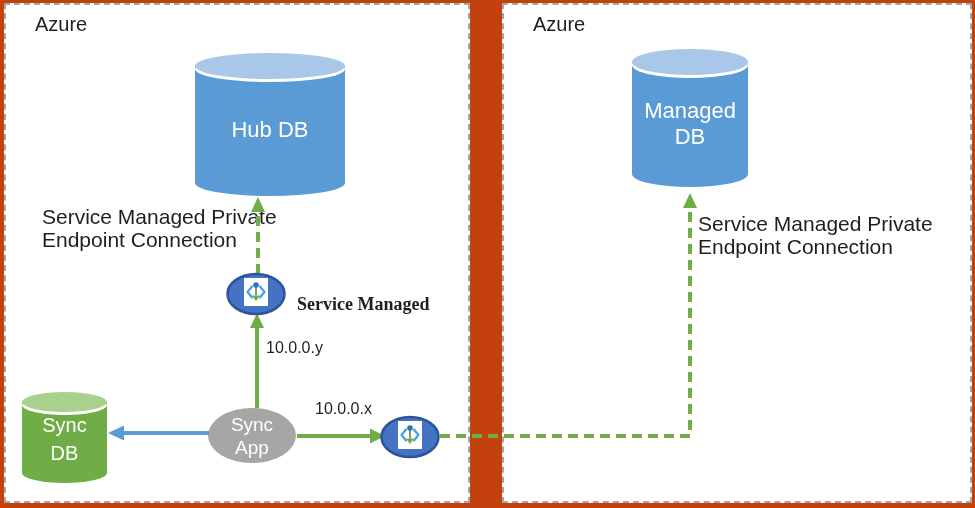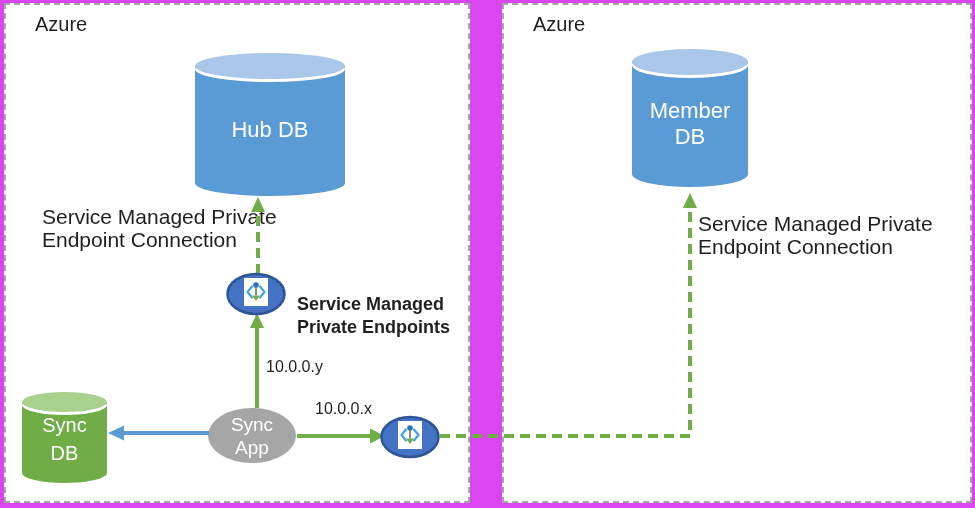--- a/index.html
+++ b/index.html
@@ -5,21 +5,21 @@
   :root{
     --box-border:#a6a6a6; --ink:#1f1f1f;
     --db-blue:#5b9bd5; --db-blue-top:#a9c7e9;
     --db-green:#70ad47; --db-green-top:#a9d18e;
     --app-gray:#a6a6a6;
     --endpoint-fill:#4472c4; --endpoint-border:#2f5496;
     --arrow-green:#70ad47; --arrow-blue:#5b9bd5;
     --icon-bracket-blue:#45a2e0; --icon-dot-blue:#2e75b6; --icon-stick-gray:#7f7f7f;
   }
   html,body{margin:0;padding:0;background:#fff;}
-  .canvas{position:relative;width:975px;height:508px;background:#d946ef;overflow:hidden;
+  .canvas{position:relative;width:975px;height:508px;background:#c2410c;overflow:hidden;
           font-family:"Liberation Sans",sans-serif;color:var(--ink,#1f1f1f);}
   .azure-box{position:absolute;border:2px dashed var(--box-border,#a6a6a6);box-sizing:border-box;background:#fff;}
   .azure-box.left{left:4px;top:3px;width:466px;height:500px;}
   .azure-box.right{left:502px;top:3px;width:470px;height:500px;}
   .azure-title{position:absolute;left:29px;top:8px;font-size:20px;white-space:nowrap;}
 
   .cyl{position:absolute;}
   .cyl-body{position:absolute;left:0;right:0;bottom:0;}
   .cyl-top{position:absolute;left:0;right:0;top:0;border-radius:50%;box-shadow:0 3px 0 #fff;}
   .cyl.blue .cyl-body{background:var(--db-blue,#5b9bd5);}
@@ -39,23 +39,23 @@
   .cyl.syncdb{left:22px;top:392px;width:85px;height:91px;}
   .cyl.syncdb .cyl-label{font-size:20px;line-height:28px;padding-top:2px;}
 
   .app-ellipse{position:absolute;left:208px;top:408px;width:88px;height:55px;border-radius:50%;
                background:var(--app-gray,#a6a6a6);display:flex;flex-direction:column;align-items:center;
                justify-content:center;color:#fff;font-size:19px;line-height:23px;white-space:nowrap;}
 
   .note{position:absolute;font-size:21px;line-height:23px;white-space:nowrap;}
   .note.conn-left{left:42px;top:205px;}
   .note.conn-right{left:698px;top:212px;}
-  .note.bold-endpoints{left:297px;top:293px;font-size:18px;font-weight:bold;}
+  .note.bold-endpoints{left:297px;top:293px;font-size:18px;font-weight:bold;font-family:Liberation Serif, serif;}
   .note.ip{font-size:16px;}
-  .note.ip-y{left:266px;top:355px;}
+  .note.ip-y{left:266px;top:336px;}
   .note.ip-x{left:315px;top:397px;}
   .note span{display:block;}
 
   svg.overlay{position:absolute;left:0;top:0;pointer-events:none;}
   .stroke-g{stroke:var(--arrow-green,#70ad47);stroke-width:4;fill:none;}
   .stroke-g.dash{stroke-dasharray:10 6;}
   .fill-g{fill:var(--arrow-green,#70ad47);}
   .stroke-b{stroke:var(--arrow-blue,#5b9bd5);stroke-width:4;fill:none;}
   .fill-b{fill:var(--arrow-blue,#5b9bd5);}
   .pe-ellipse{fill:var(--endpoint-fill,#4472c4);stroke:var(--endpoint-border,#2f5496);stroke-width:2.5;}
@@ -80,21 +80,21 @@
   <div class="cyl blue big hub">
     <div class="cyl-body"></div>
     <div class="cyl-top"></div>
     <div class="cyl-label">Hub DB</div>
   </div>
 
   <div class="cyl blue big member">
     <div class="cyl-body"></div>
     <div class="cyl-top"></div>
     <div class="cyl-label">
-      <span>Member</span>
+      <span>Managed</span>
       <span>DB</span>
     </div>
   </div>
 
   <div class="cyl green small syncdb">
     <div class="cyl-body"></div>
     <div class="cyl-top"></div>
     <div class="cyl-label">
       <span>Sync</span>
       <span>DB</span>
@@ -105,21 +105,20 @@
     <span>Sync</span>
     <span>App</span>
   </div>
 
   <div class="note conn-left">
     <span>Service Managed Private</span>
     <span>Endpoint Connection</span>
   </div>
   <div class="note bold-endpoints">
     <span>Service Managed</span>
-    <span>Private Endpoints</span>
   </div>
   <div class="note ip ip-y">10.0.0.y</div>
   <div class="note ip ip-x">10.0.0.x</div>
   <div class="note conn-right">
     <span>Service Managed Private</span>
     <span>Endpoint Connection</span>
   </div>
 
   <svg class="overlay" width="975" height="508" viewBox="0 0 975 508">
 

